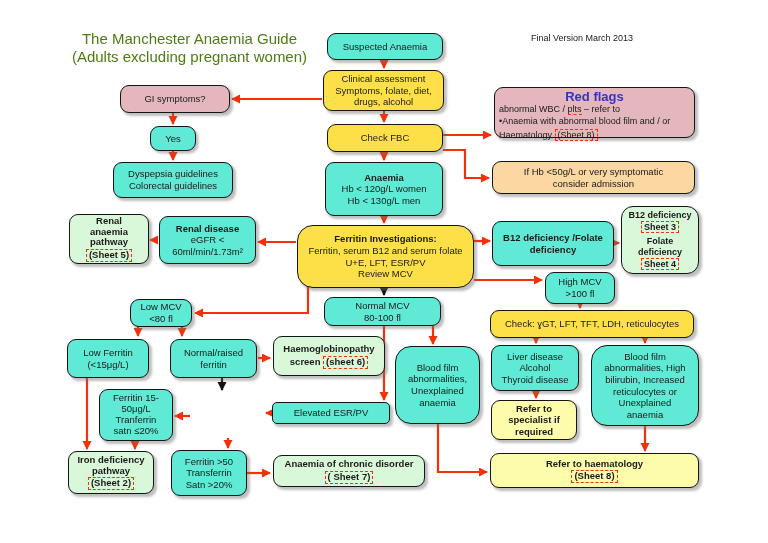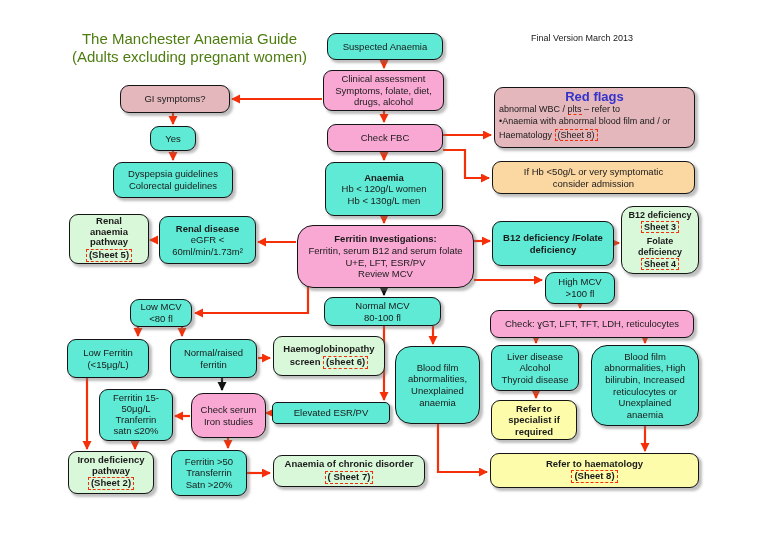--- a/index.html
+++ b/index.html
@@ -2,21 +2,21 @@
 <html><head>
 <meta charset="utf-8">
 <style>
   html,body{margin:0;padding:0;background:#ffffff;}
   #canvas{position:relative;width:768px;height:543px;background:#ffffff;overflow:hidden;
           font-family:"Liberation Sans", sans-serif;color:#1a1a1a;}
   .node{position:absolute;box-sizing:border-box;border:1.8px solid #151515;border-radius:9px;
         background:#5eead4;display:flex;flex-direction:column;align-items:center;justify-content:center;
         text-align:center;font-size:9.5px;line-height:1.22;
         box-shadow:2.5px 2.5px 2.5px rgba(110,110,110,0.45);padding:1px 2px;}
-  .blue{background:#f9a8d4;}
+  .blue{background:#fde047;}
   .pink{background:#e3b7bc;}
   .orange{background:#fbd7a2;}
   .green{background:#d9f7d9;font-weight:bold;}
   .yellow{background:#fcfcaa;font-weight:bold;}
   .bold{font-weight:bold;}
   .big-round{border-radius:16px;}
   .sheet{display:inline-block;border:1.5px dashed #f53008;padding:0 2px;margin-top:1px;line-height:1.15;}
   .plts{border-bottom:1.5px dashed #f53008;}
   #main-title{position:absolute;left:42px;top:30px;width:295px;text-align:center;
         color:#4d7c0f;font-size:15px;line-height:1.18;font-weight:normal;}
@@ -105,21 +105,21 @@
 
   <div class="node" style="left:150px;top:126px;width:46px;height:25px">
     <span>Yes</span>
   </div>
 
   <div class="node" style="left:113px;top:162px;width:120px;height:36px">
     <div>Dyspepsia guidelines</div>
     <div>Colorectal guidelines</div>
   </div>
 
-  <div class="node pink" style="left:494px;top:87px;width:201px;height:61px;justify-content:flex-start;padding-top:2px">
+  <div class="node pink" style="left:494px;top:87px;width:201px;height:51px;justify-content:flex-start;padding-top:2px">
     <div id="rf-title">Red flags</div>
     <div class="rf-body">
       <div><span>abnormal WBC / </span><span class="plts">plts</span><span> – refer to</span></div>
       <div>•Anaemia with abnormal blood film and / or</div>
       <div><span>Haematology </span><span class="sheet">(Sheet 8)</span></div>
     </div>
   </div>
 
   <div class="node orange" style="left:492px;top:161px;width:203px;height:33px">
     <div>If Hb &lt;50g/L or very symptomatic</div>
@@ -220,24 +220,20 @@
     <div>anaemia</div>
   </div>
 
   <div class="node" style="left:99px;top:389px;width:74px;height:52px;line-height:1.15">
     <div>Ferritin 15-</div>
     <div>50μg/L</div>
     <div>Tranferrin</div>
     <div>satn ≤20%</div>
   </div>
 
-  <div class="node blue" style="left:191px;top:393px;width:75px;height:45px;border-radius:12px">
-    <div>Check serum</div>
-    <div>Iron studies</div>
-  </div>
 
   <div class="node" style="left:272px;top:402px;width:118px;height:22px;border-radius:5px">
     <span>Elevated ESR/PV</span>
   </div>
 
   <div class="node yellow" style="left:491px;top:400px;width:86px;height:40px;line-height:1.2">
     <div>Refer to</div>
     <div>specialist if</div>
     <div>required</div>
   </div>

